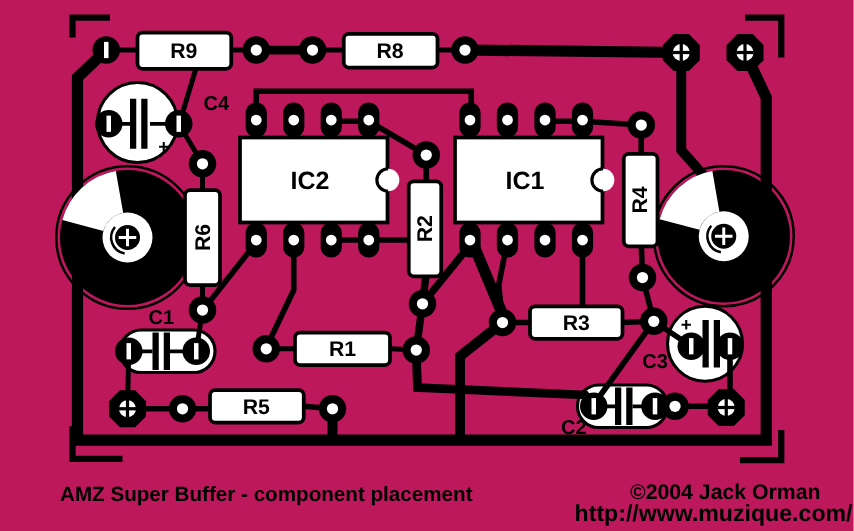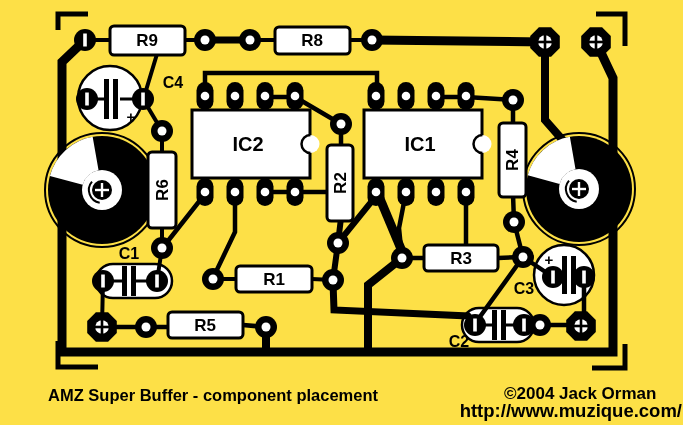--- a/index.html
+++ b/index.html
@@ -1,16 +1,16 @@
 <!DOCTYPE html>
 <html><head>
 <meta charset="utf-8">
 <style>
   html,body{margin:0;padding:0;background:#fff;}
-  .stage{position:relative;width:683px;height:425px;background:#fde047;overflow:hidden;
+  .stage{position:relative;width:683px;height:425px;background:#be185d;overflow:hidden;
          font-family:"Liberation Sans",sans-serif;}
   svg text{font-family:"Liberation Sans",sans-serif;font-weight:bold;fill:#000;}
   .lbl{font-size:17px;}
   .lbl-ic{font-size:20px;}
   .lbl-cap{font-size:16px;}
   .lbl-plus{font-size:15px;}
   .t-title{font-size:16.5px;}
   .t-copy{font-size:17px;}
   .t-url{font-size:18.5px;}
 </style>

